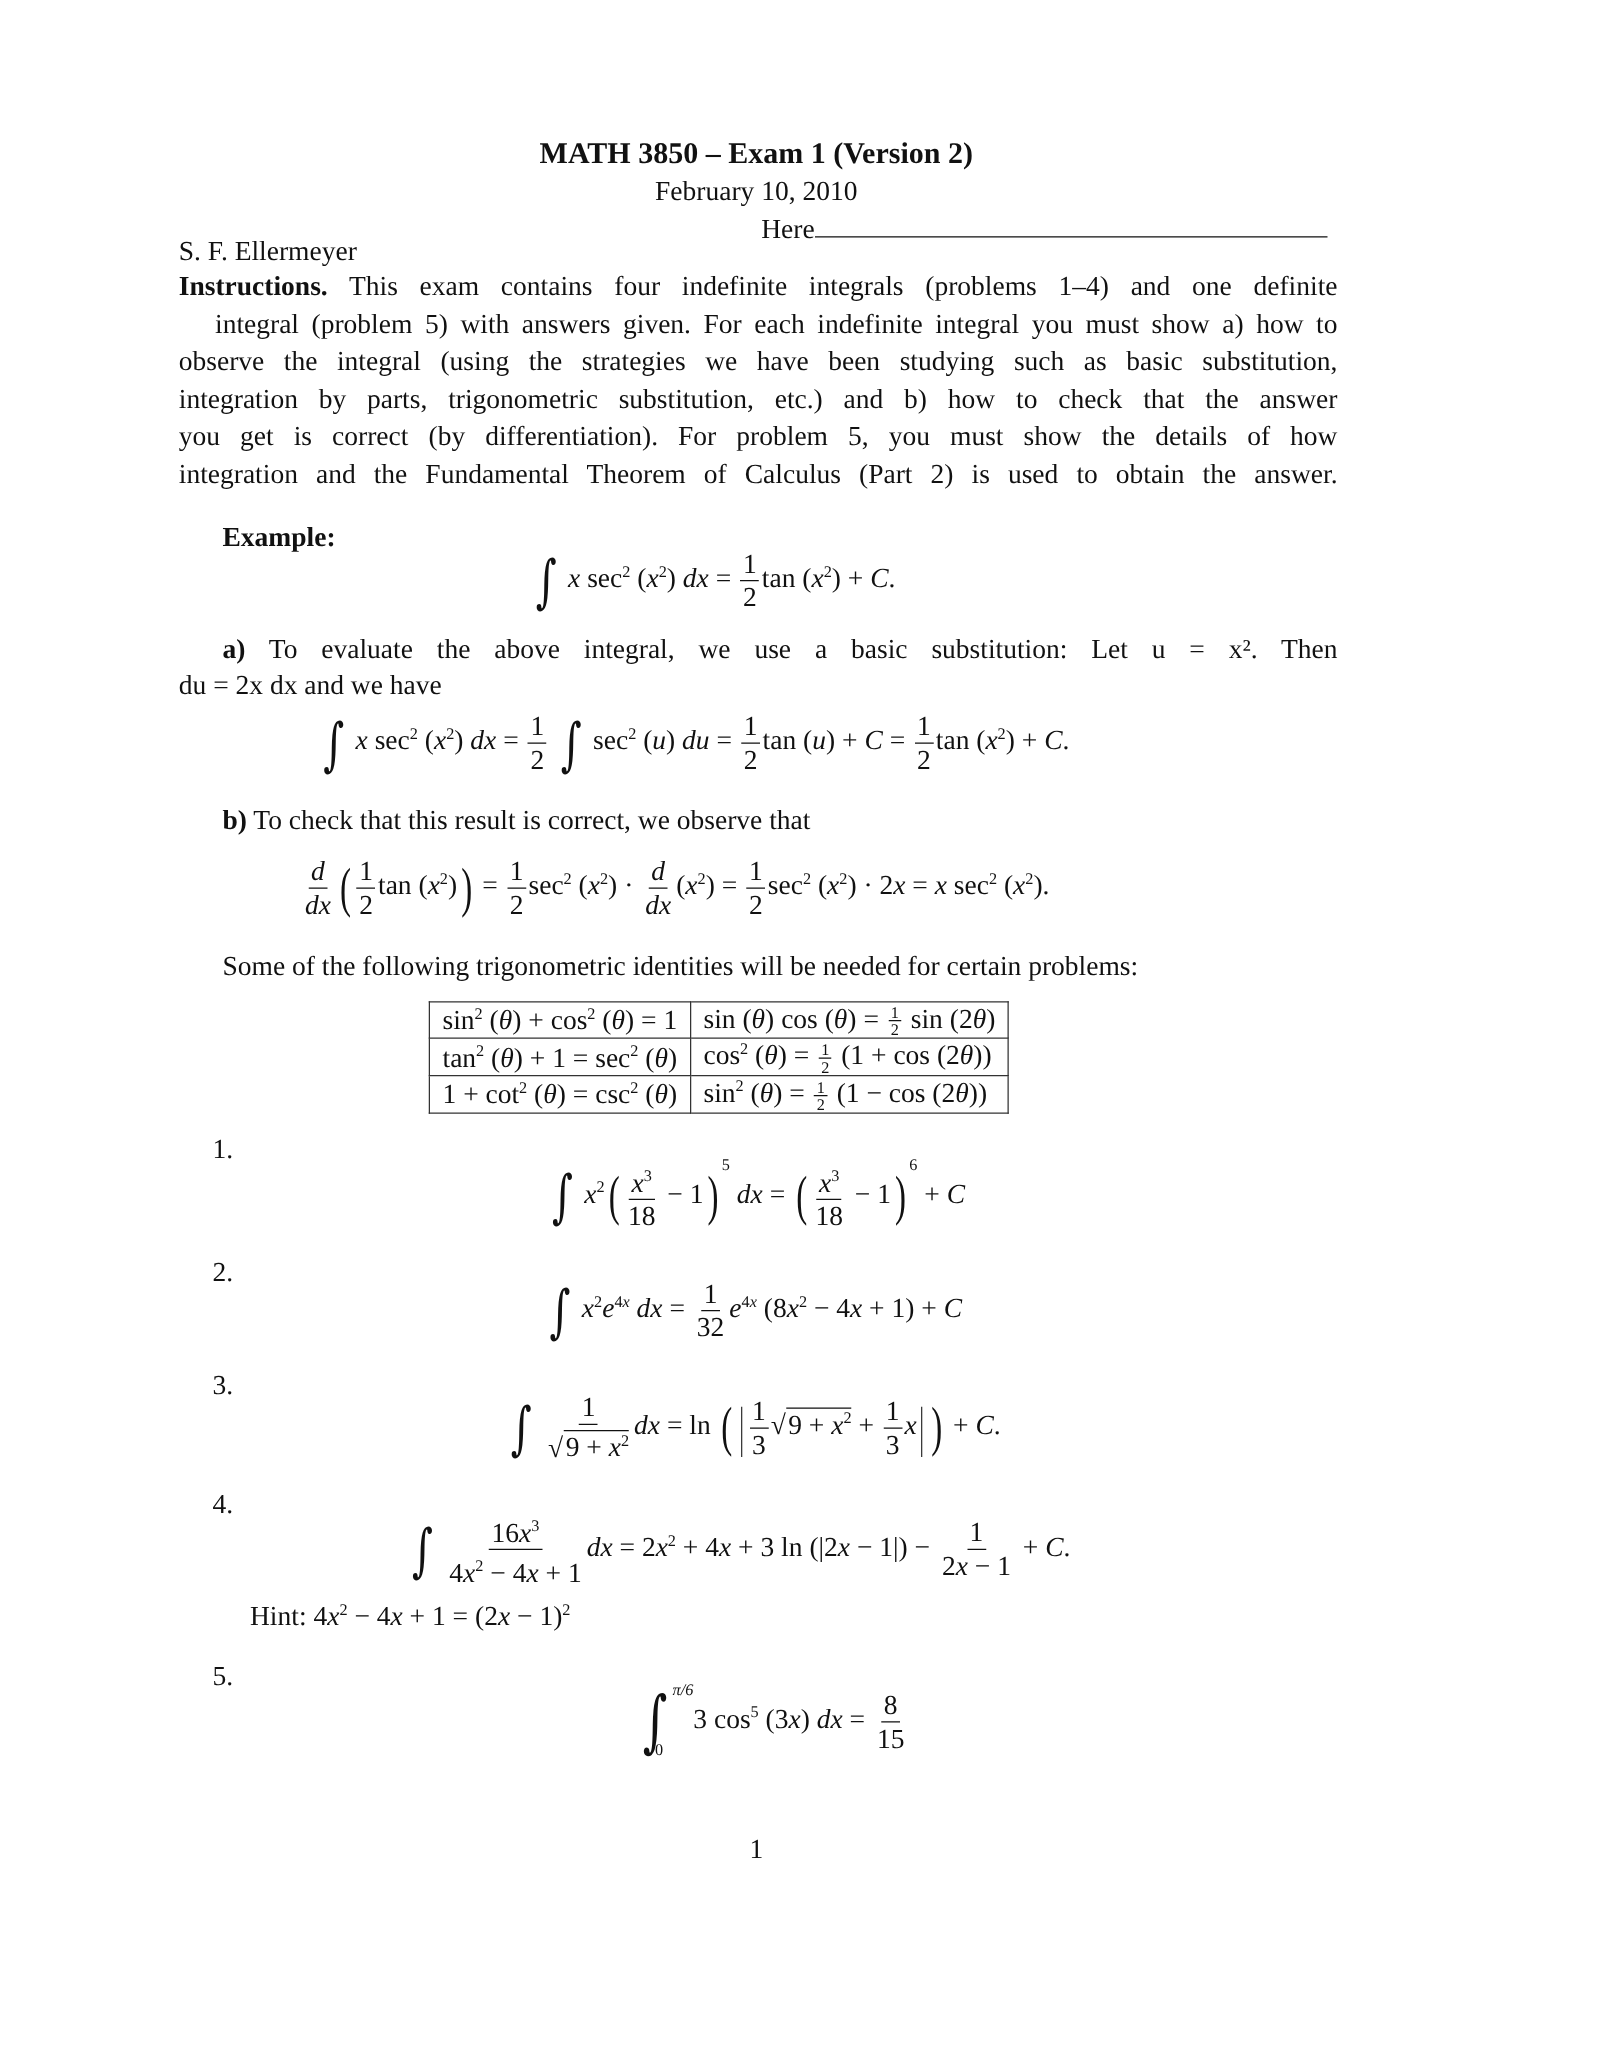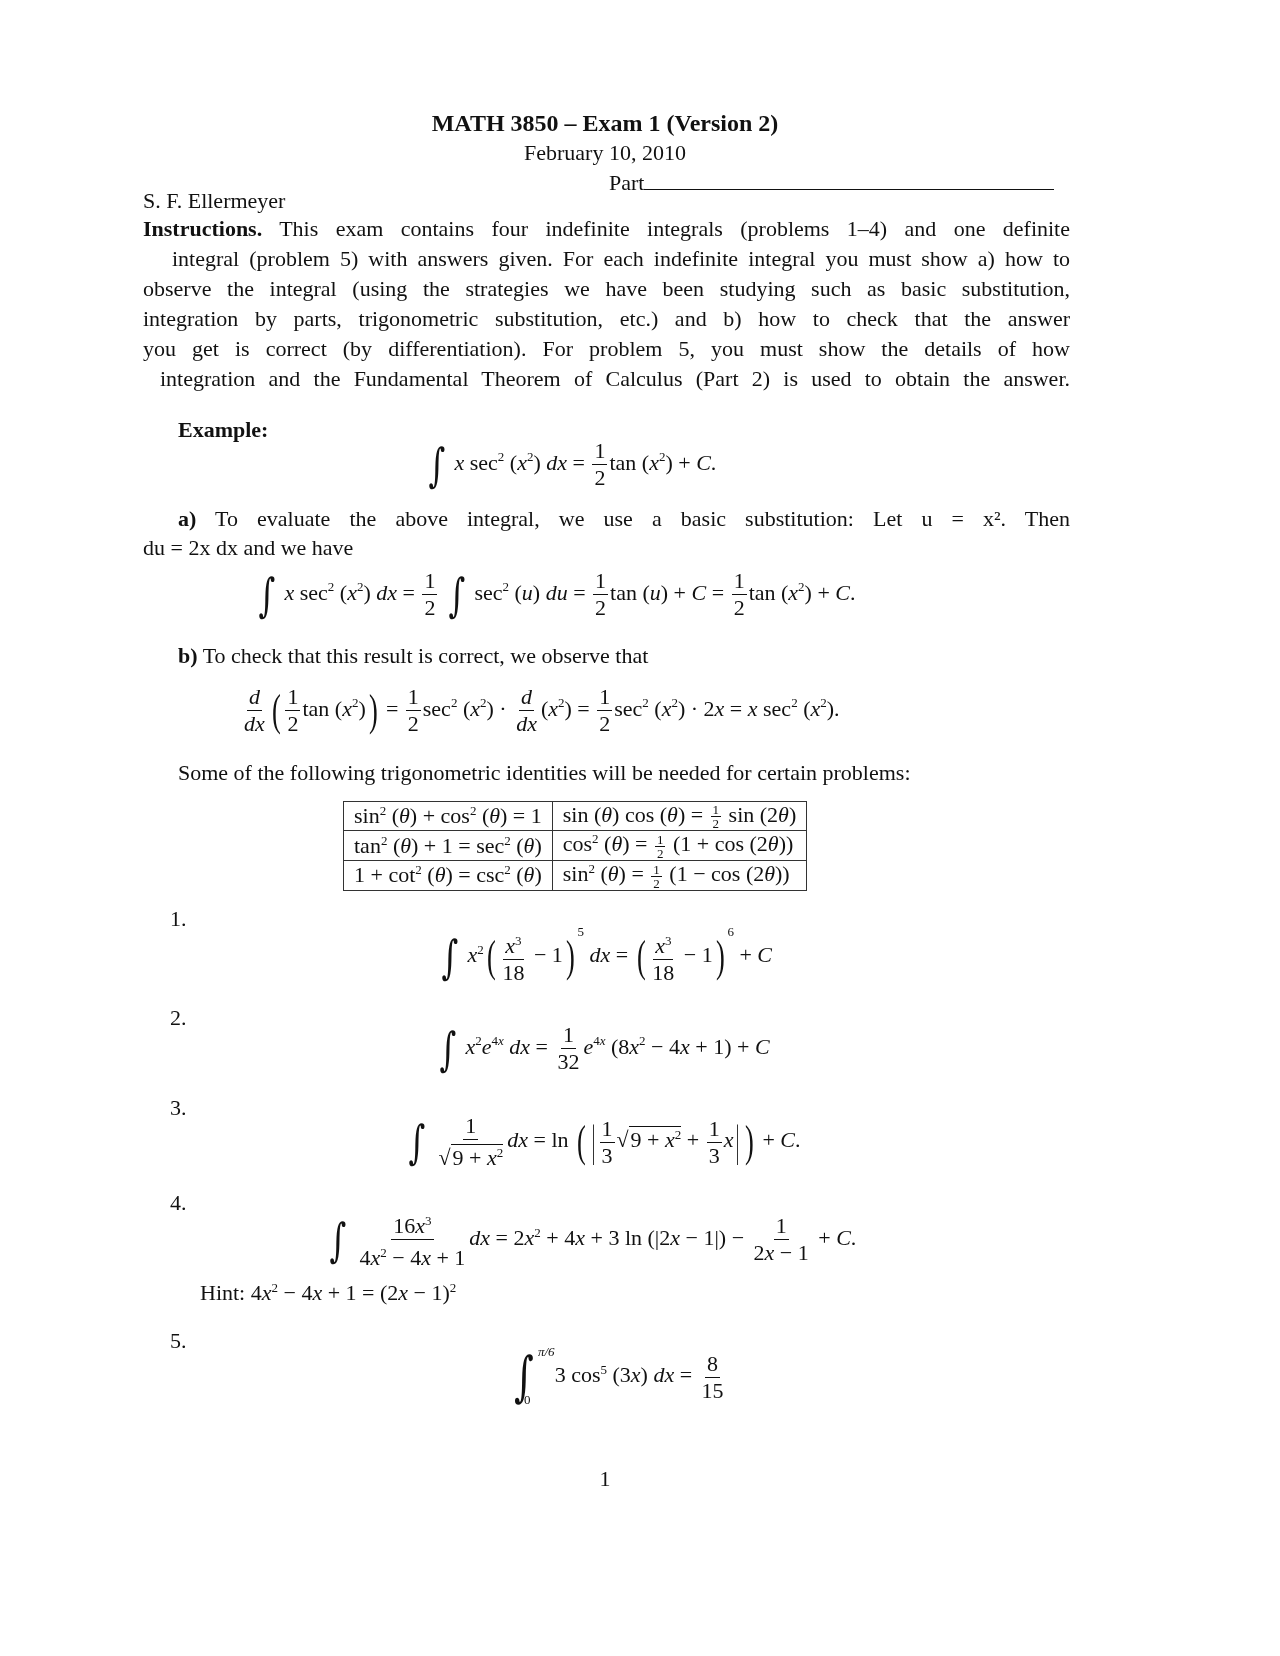--- a/index.html
+++ b/index.html
@@ -26,30 +26,30 @@
   .sqrt { border-top:1.3px solid #111; padding-left:2px; }
   .num-label { font-family:"Liberation Serif","DejaVu Serif",serif; font-size:22px; }
 </style>
 </head>
 <body>
 
 <div class="abs serif center bold" style="left:0;width:1210px;top:110px;font-size:24px;">MATH 3850 – Exam 1 (Version 2)</div>
 <div class="abs serif center" style="left:0;width:1210px;top:140px;font-size:22px;">February 10, 2010</div>
 <div class="abs serif" style="left:143px;top:169px;font-size:22px;margin-top:19px;">S. F. Ellermeyer</div>
 <div class="abs serif" style="left:609px;top:169px;font-size:22px;">
-  <span>Part</span><span class="name-line"></span>
+  <span>Here</span><span class="name-line"></span>
 </div>
 
 <div class="abs txt" style="left:143px;top:214px;width:927px;text-align:justify;">
   <div style="text-align-last:justify;"><span class="bold">Instructions.</span> <span>This exam contains four indefinite integrals (problems 1–4) and one definite</span></div>
   <div style="text-align-last:justify;margin-left:29px;">integral (problem 5) with answers given. For each indefinite integral you must show a) how to</div>
   <div style="text-align-last:justify;">observe the integral (using the strategies we have been studying such as basic substitution,</div>
   <div style="text-align-last:justify;">integration by parts, trigonometric substitution, etc.) and b) how to check that the answer</div>
   <div style="text-align-last:justify;">you get is correct (by differentiation). For problem 5, you must show the details of how</div>
-  <div style="text-align-last:justify;margin-left:17px;">integration and the Fundamental Theorem of Calculus (Part 2) is used to obtain the answer.</div>
+  <div style="text-align-last:justify;">integration and the Fundamental Theorem of Calculus (Part 2) is used to obtain the answer.</div>
 </div>
 
 <div class="abs txt bold" style="left:178px;top:415px;">Example:</div>
 
 <div class="abs math" style="left:425px;top:438px;">
   <span class="int">∫</span>
   <span class="i">x</span> sec<sup>2</sup> (<span class="i">x</span><sup>2</sup>) <span class="i">dx</span> =
   <span class="frac">
       <span class="num">1</span>
       <span class="den">2</span>

